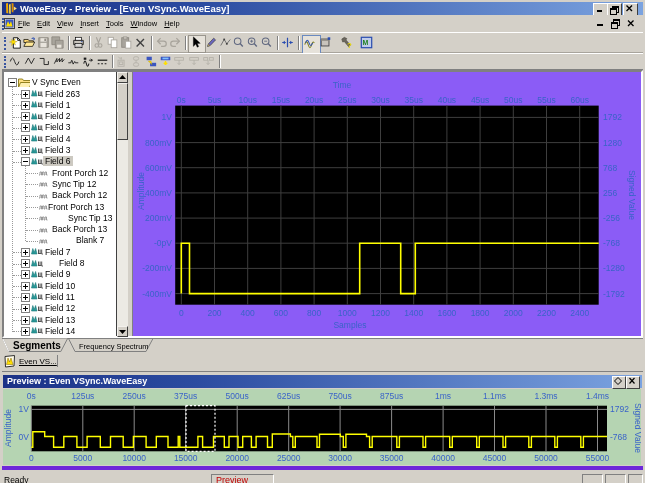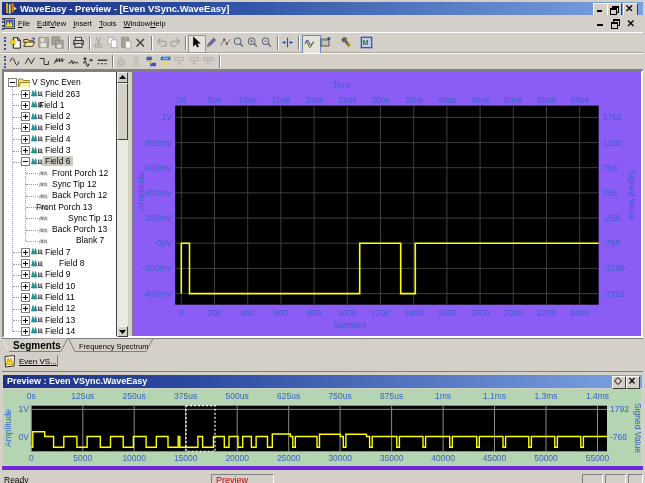--- a/index.html
+++ b/index.html
@@ -41,21 +41,21 @@
 <div class="abs" style="left:2px;top:15px;width:641px;height:17px;background:#d4d0c8;"></div>
 <div class="grip" style="left:2px;top:18px;height:12px;border-left:2px dotted #3a55a0;"></div>
 <div class="abs" style="left:4px;top:18px;width:12px;height:11px;">
 <svg width="12" height="11">
       <rect x="0.5" y="0.5" width="10" height="10" fill="#e8e4dc" stroke="#404040"></rect>
       <rect x="1.5" y="1.5" width="8" height="8" fill="#3a55c0"></rect>
       <path d="M2,8.5 L4,3 L5.5,6.5 L7,3 L8.5,8.5 Z" fill="#ffe000"></path>
     </svg>
 </div>
 <div class="abs" style="left:18px;top:18.5px;font-size:7.5px;color:#000;">
-<span style="margin-right:7px;"><u>F</u>ile</span><span style=""><u>E</u>dit</span><span style="margin-right:7px;"><u>V</u>iew</span><span style="margin-right:7px;"><u>I</u>nsert</span><span style="margin-right:7px;"><u>T</u>ools</span><span style=""><u>W</u>indow</span><span><u>H</u>elp</span>
+<span style="margin-right:7px;"><u>F</u>ile</span><span style="margin-right:7px;"><u>E</u>dit</span><span style="margin-right:7px;"><u>V</u>iew</span><span style="margin-right:7px;"><u>I</u>nsert</span><span style="margin-right:7px;"><u>T</u>ools</span><span style="margin-right:7px;"><u>W</u>indow</span><span><u>H</u>elp</span>
 </div>
 <div class="abs" style="left:597px;top:24px;width:6px;height:2px;background:#000;"></div>
 <div class="abs" style="left:610px;top:19px;width:11px;height:10px;">
     <svg width="11" height="10">
       <rect x="3.5" y="0.5" width="6" height="6" fill="none" stroke="#000"></rect>
       <path d="M3.5,1.2 h6" stroke="#000" stroke-width="1.6"></path>
       <rect x="1.5" y="3.5" width="6" height="6" fill="#d4d0c8" stroke="#000"></rect>
       <path d="M1.5,4.2 h6" stroke="#000" stroke-width="1.6"></path>
     </svg>
   </div>
@@ -351,21 +351,21 @@
         <rect x="0.5" y="0.5" width="8" height="8" fill="#fff" stroke="#808080"></rect>
         <path d="M2,4.5 h5 M4.5,2 v5" stroke="#000"></path>
       </svg>
     </div>
     <div class="abs" style="left:27px;top:28.3px;">
       <svg width="13" height="9" viewBox="0 0 13 9">
         <path d="M0.5,7 L1.8,1.5 L3.2,5.5 L4.6,1.5 L6,7 Z" fill="#2a9a9a" stroke="#1a7a7a" stroke-width="0.6"></path>
         <path d="M7.5,2.5 v4.5 m0,-0.5 h1.6 v-4 m0,4 h1.6 v-4 m0,4.5 h1.3" stroke="#404040" stroke-width="0.9" fill="none"></path>
       </svg>
     </div>
-    <div class="abs" style="left:33px;top:27.8px;padding:0 2px;color:#000;">Field 1</div>
+    <div class="abs" style="left:39px;top:27.8px;padding:0 2px;color:#000;">Field 1</div>
     <div class="abs" style="left:9px;top:45px;width:8px;height:1px;border-top:1px dotted #9a9a9a;"></div>
     <div class="abs" style="left:17px;top:40.10000000000001px;width:9px;height:9px;">
       <svg width="9" height="9">
         <rect x="0.5" y="0.5" width="8" height="8" fill="#fff" stroke="#808080"></rect>
         <path d="M2,4.5 h5 M4.5,2 v5" stroke="#000"></path>
       </svg>
     </div>
     <div class="abs" style="left:27px;top:39.6px;">
       <svg width="13" height="9" viewBox="0 0 13 9">
         <path d="M0.5,7 L1.8,1.5 L3.2,5.5 L4.6,1.5 L6,7 Z" fill="#2a9a9a" stroke="#1a7a7a" stroke-width="0.6"></path>
@@ -449,21 +449,21 @@
         <path d="M0,6 h1 v-3 h1.5 v3 h1 v-3 h1.5 v3 h1 v-3 h1.5 v3 h1" stroke="#909090" stroke-width="0.9" fill="none"></path>
       </svg>
     </div>
     <div class="abs" style="left:48px;top:118.2px;color:#000;">Back Porch 12</div>
     <div class="abs" style="left:22px;top:135px;width:12px;height:1px;border-top:1px dotted #9a9a9a;"></div>
     <div class="abs" style="left:35px;top:131.0px;">
       <svg width="12" height="8" viewBox="0 0 12 8">
         <path d="M0,6 h1 v-3 h1.5 v3 h1 v-3 h1.5 v3 h1 v-3 h1.5 v3 h1" stroke="#909090" stroke-width="0.9" fill="none"></path>
       </svg>
     </div>
-    <div class="abs" style="left:32px;top:129.5px;color:#000;">Front Porch 13</div>
+    <div class="abs" style="left:44px;top:129.5px;color:#000;">Front Porch 13</div>
     <div class="abs" style="left:22px;top:146px;width:12px;height:1px;border-top:1px dotted #9a9a9a;"></div>
     <div class="abs" style="left:35px;top:142.3px;">
       <svg width="12" height="8" viewBox="0 0 12 8">
         <path d="M0,6 h1 v-3 h1.5 v3 h1 v-3 h1.5 v3 h1 v-3 h1.5 v3 h1" stroke="#909090" stroke-width="0.9" fill="none"></path>
       </svg>
     </div>
     <div class="abs" style="left:64px;top:140.8px;color:#000;">Sync Tip 13</div>
     <div class="abs" style="left:22px;top:158px;width:12px;height:1px;border-top:1px dotted #9a9a9a;"></div>
     <div class="abs" style="left:35px;top:153.6px;">
       <svg width="12" height="8" viewBox="0 0 12 8">

